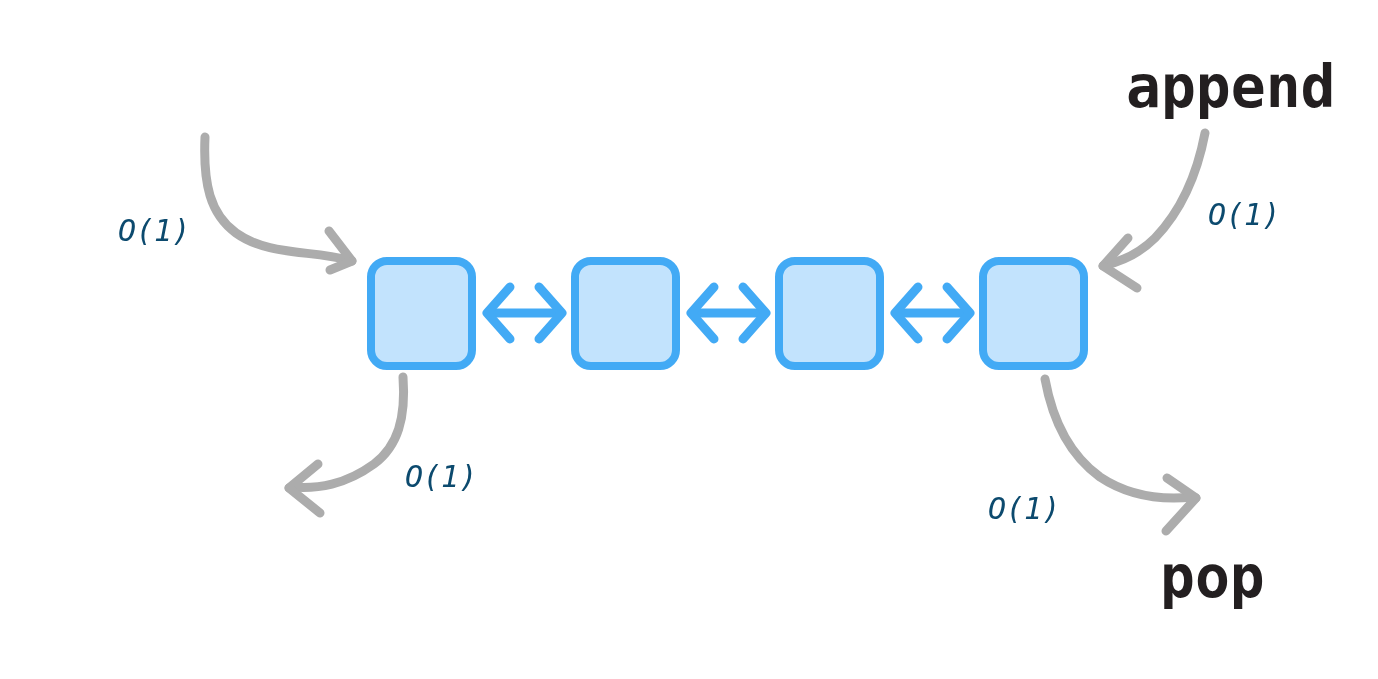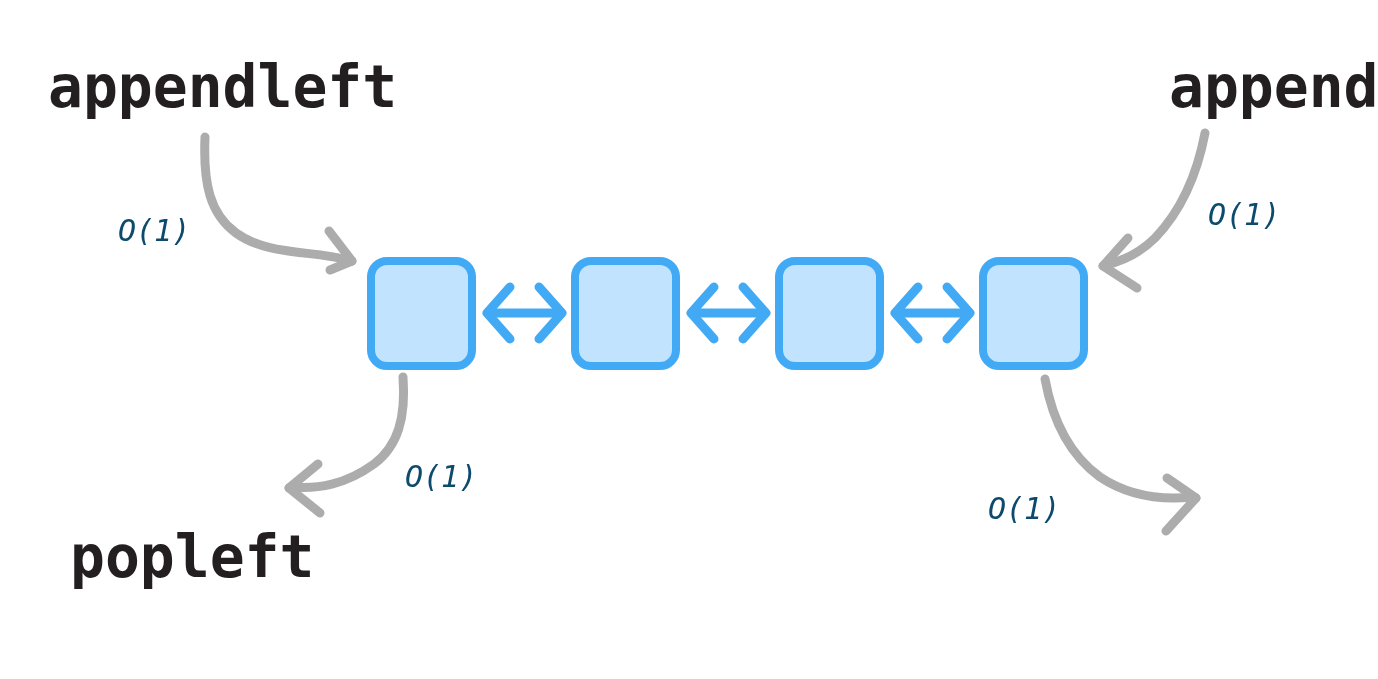--- a/index.html
+++ b/index.html
@@ -35,21 +35,20 @@
   }
   .label-appendleft {
     left: 48px;
     top: 58px;
     font-size: 58px;
   }
   .label-append {
     left: 1126px;
     top: 58px;
     font-size: 58px;
-    margin-left: 43px;
   }
   .label-popleft {
     left: 70px;
     top: 528px;
     font-size: 58px;
   }
   .label-pop {
     left: 1160px;
     top: 548px;
     font-size: 58px;
@@ -124,26 +123,25 @@
       </g>
 
       <g>
         <path d="M 1045,379 C 1053,423 1071,456 1100,477 C 1130,497 1164,500 1193,497"></path>
         <path d="M 1167,478 L 1196,498"></path>
         <path d="M 1166,531 L 1196,498"></path>
       </g>
     </g>
   </svg>
 
-  <div class="op-label label-appendleft">appendleft</div>
 
   <div class="op-label label-append">append</div>
 
-  <div class="op-label label-popleft">popleft</div>
 
+  <div class="op-label label-pop">pop</div>
 
   <div class="cost-label cost-appendleft">O(1)</div>
 
   <div class="cost-label cost-append">O(1)</div>
 
   <div class="cost-label cost-popleft">O(1)</div>
 
   <div class="cost-label cost-pop">O(1)</div>
 
 </div>

